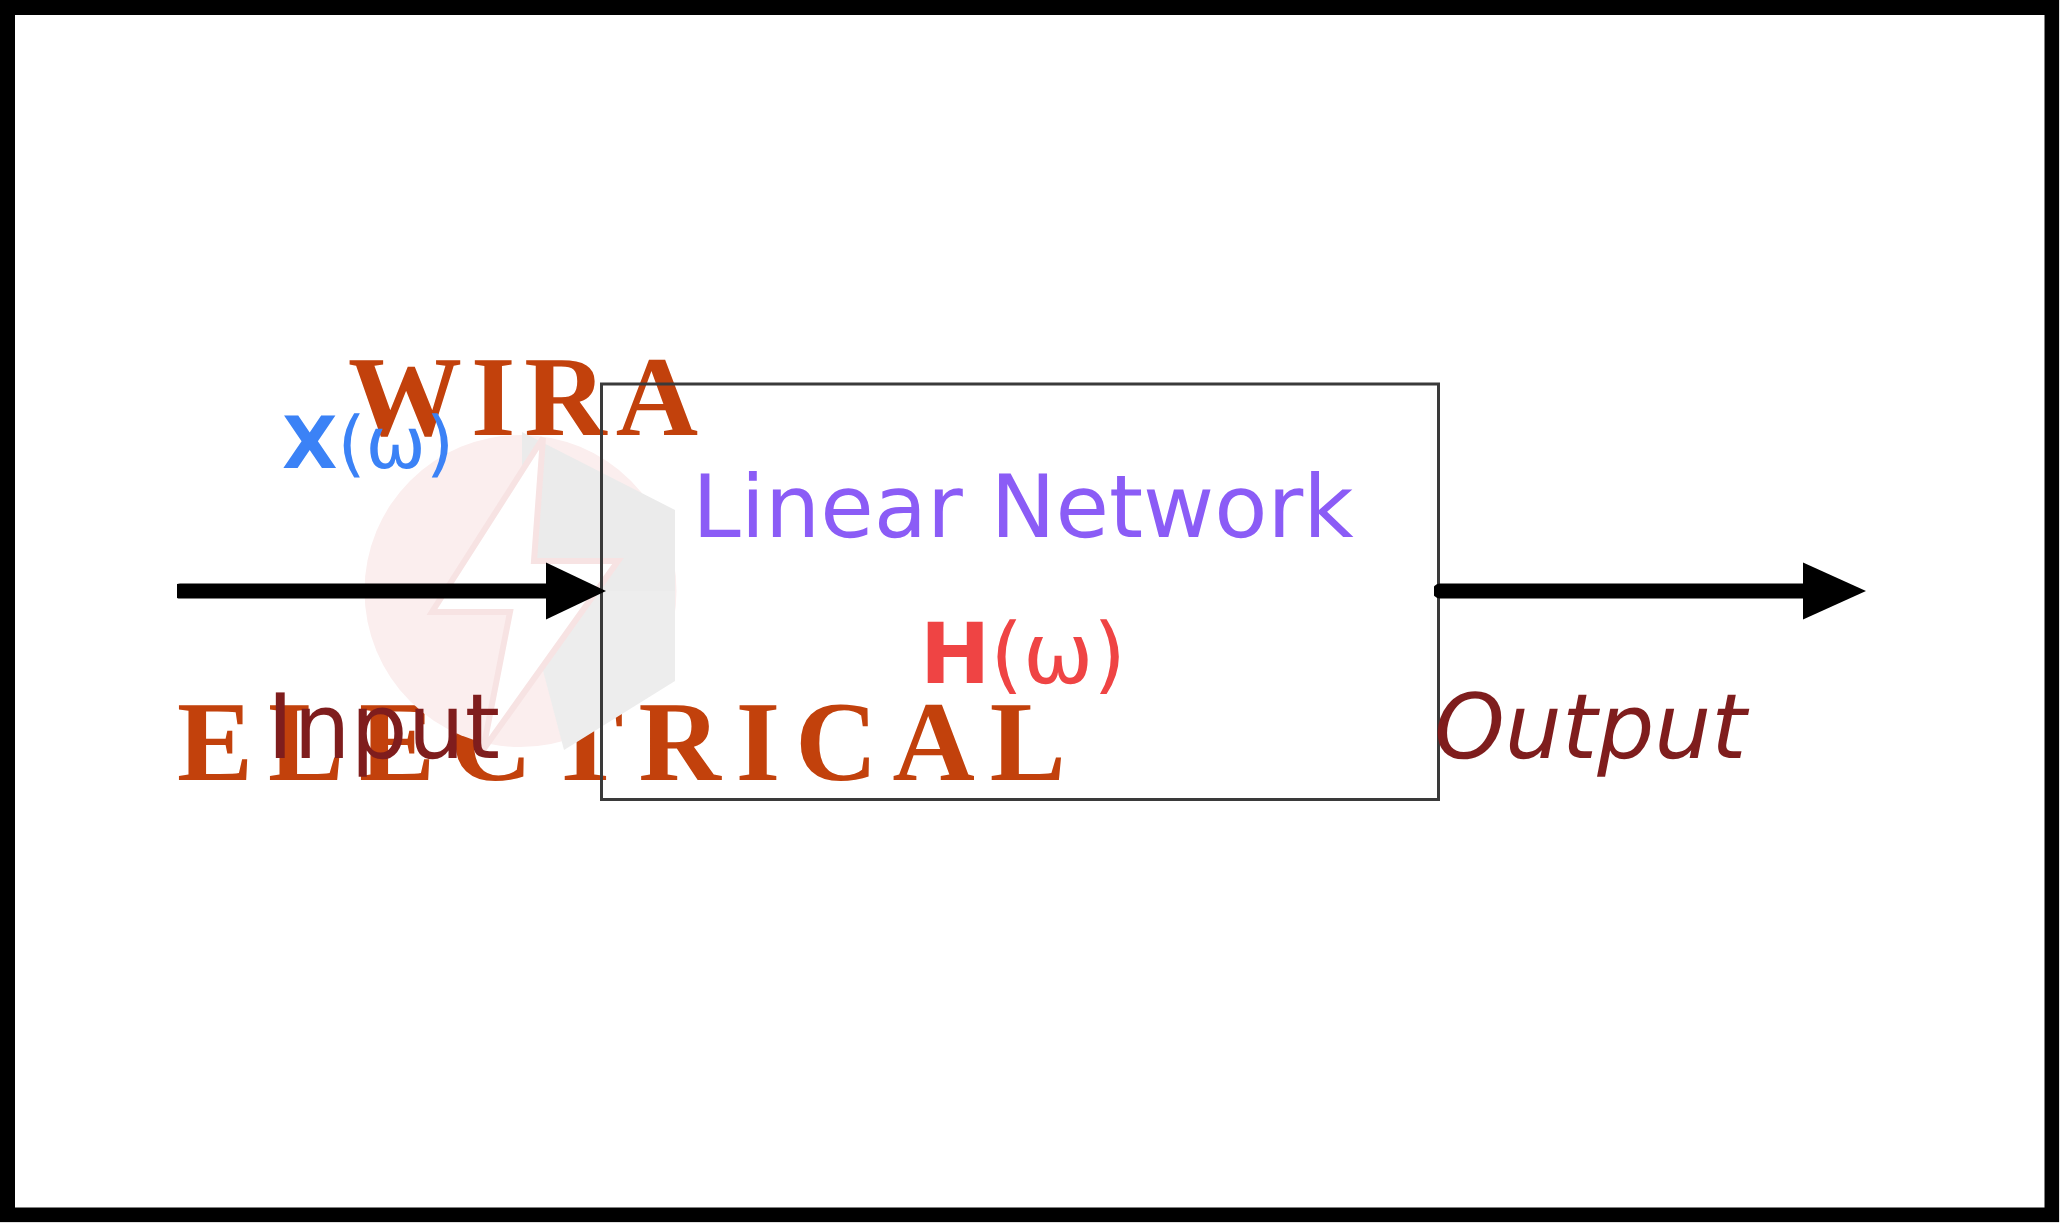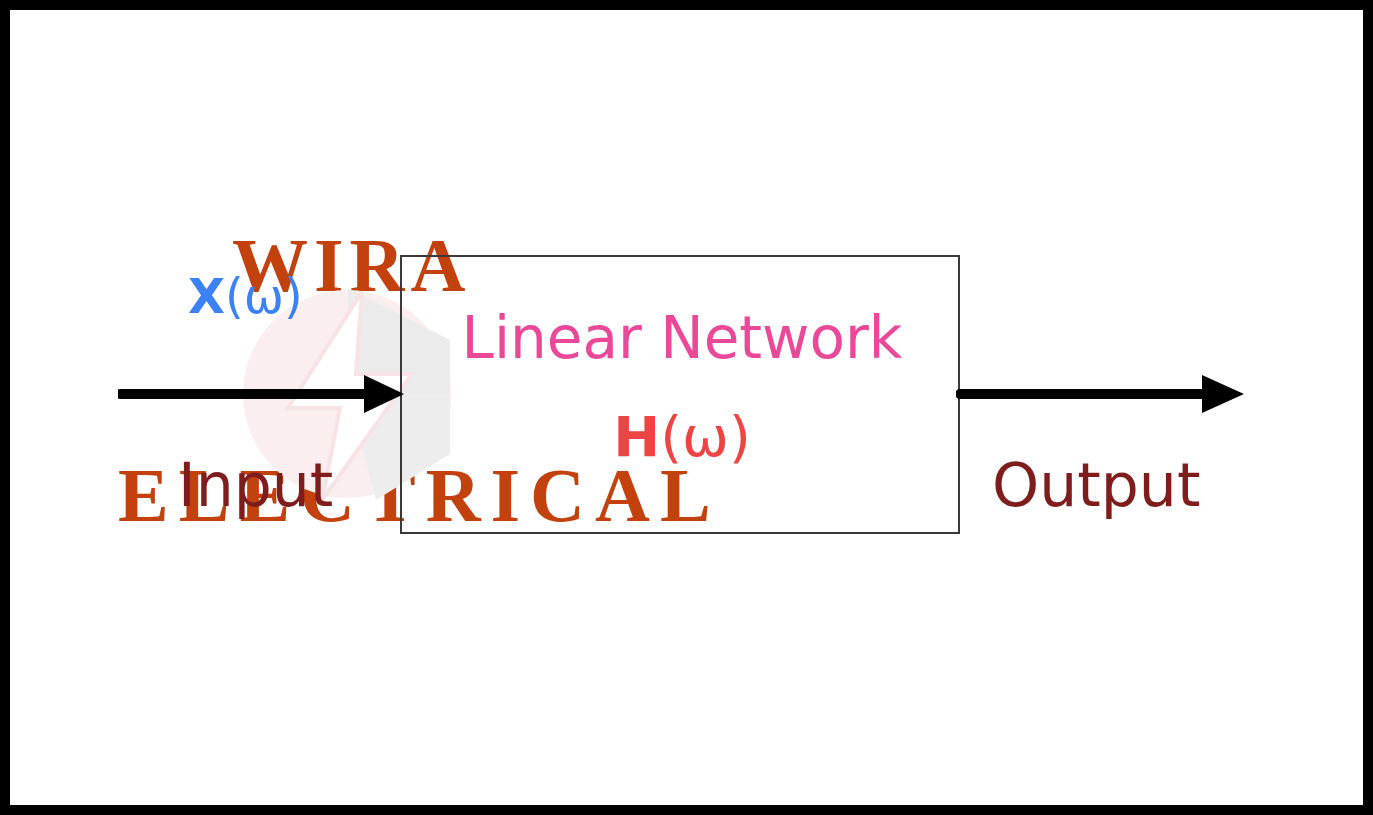--- a/index.html
+++ b/index.html
@@ -82,21 +82,21 @@
     z-index: 10;
   }
   .box-title {
     position: absolute;
     left: 0;
     top: 52px;
     width: 560px;
     text-align: center;
     font-size: 58px;
     font-weight: 400;
-    color: #ec4899;
+    color: #8b5cf6;
     line-height: 1;
   }
   .box-transfer {
     position: absolute;
     left: 0;
     top: 152px;
     width: 560px;
     text-align: center;
     font-size: 56px;
     color: #ef4444;
@@ -137,21 +137,21 @@
   .port-label {
     position: absolute;
     z-index: 15;
     font-size: 60px;
     font-weight: 400;
     color: #7f1d1d;
     white-space: nowrap;
     line-height: 1;
   }
   .label-input  { left: 178px;  top: 455px; }
-  .label-output { left: 992px;  top: 455px; }
+  .label-output { left: 956px;  top: 455px; font-style: italic; }
 </style>
 </head>
 <body>
 
 <div class="canvas">
 
   <div class="watermark">
 
     <div class="wm-text wm-top">WIRA</div>
 

